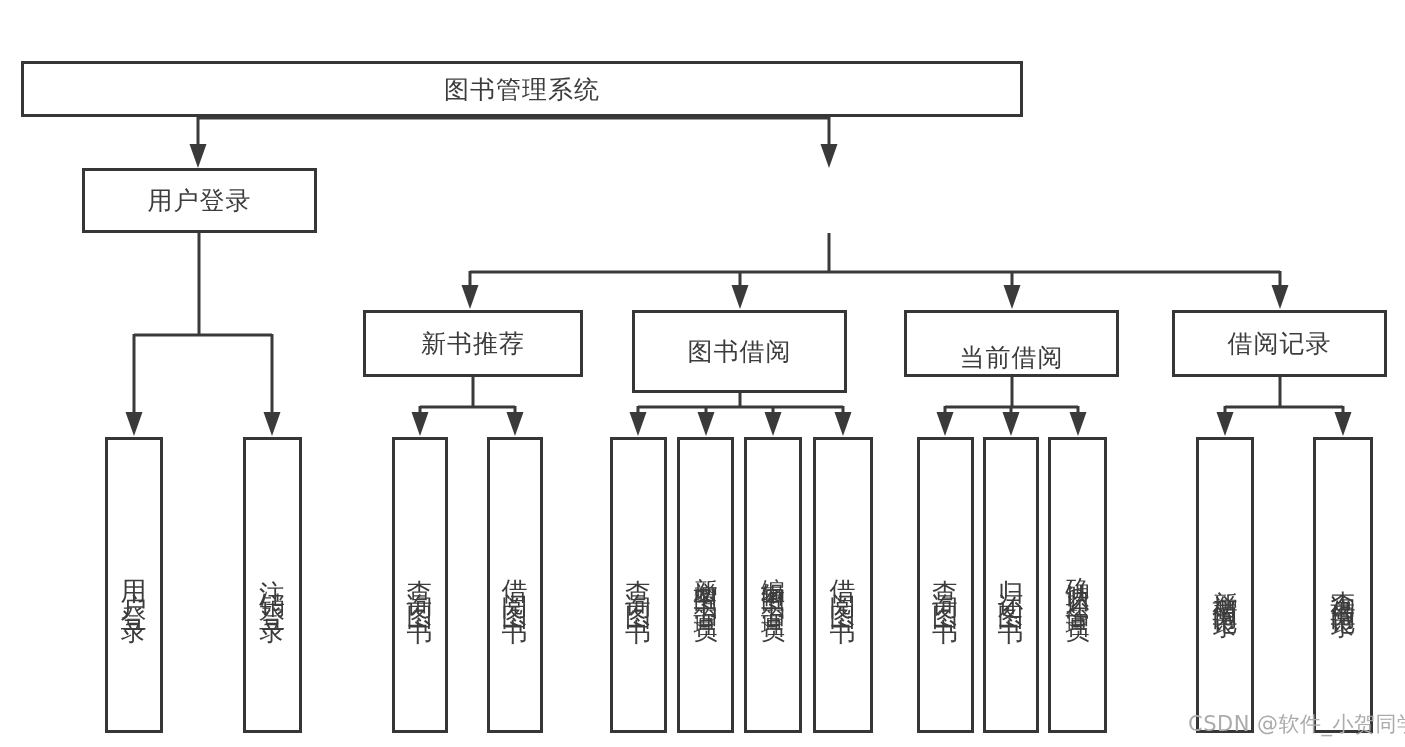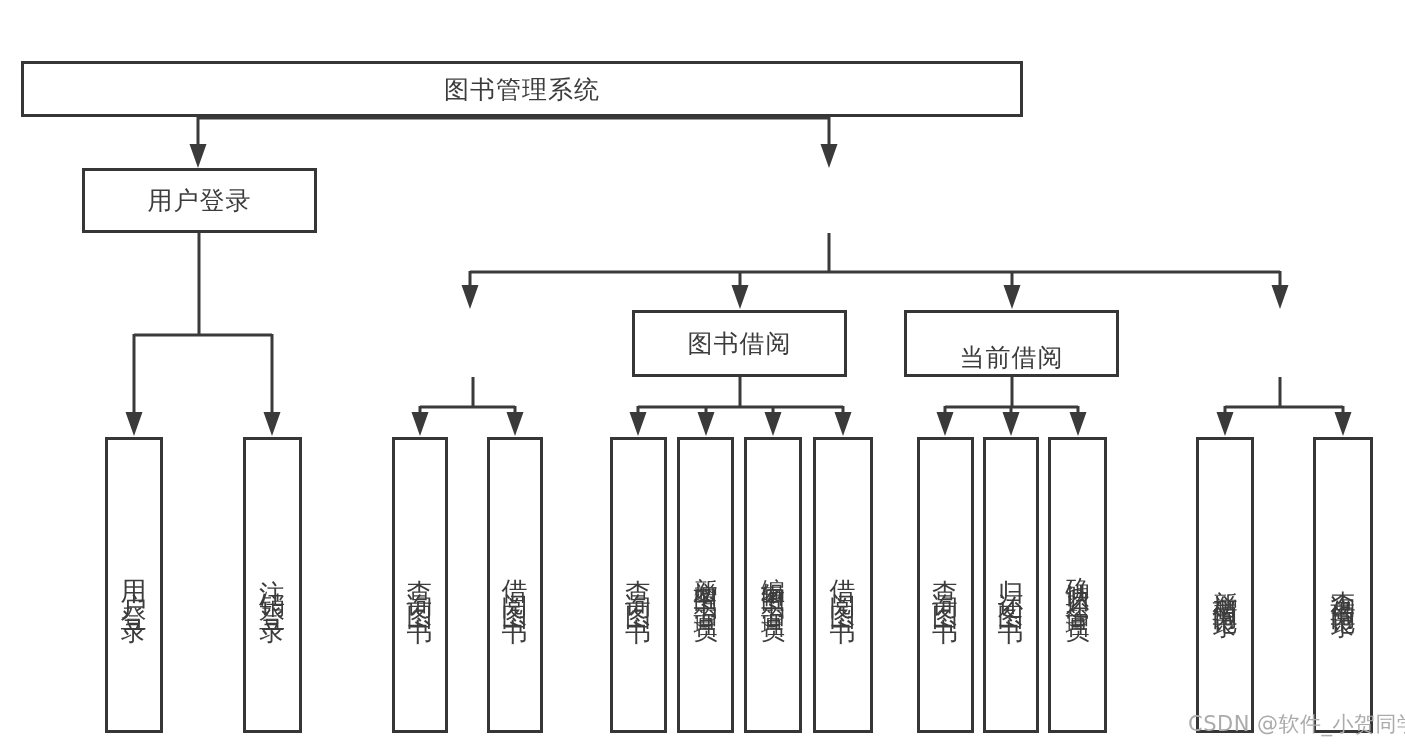--- a/index.html
+++ b/index.html
@@ -70,25 +70,31 @@
   </svg>
 
   <div class="node hnode" style="left:21px; top:13px; width:1002px; height:56px;margin-top:48px;">
     <span>图书管理系统</span>
   </div>
 
   <div class="node hnode" style="left:82px; top:168px; width:235px; height:65px;">
     <span>用户登录</span>
   </div>
 
-  <div class="node hnode" style="left:632px; top:310px; width:215px; height:67px;">
+  <div class="node hnode" style="left:363px; top:310px; width:220px; height:67px;">
+    <span>新书推荐</span>
+  </div>
+  <div class="node hnode" style="left:632px; top:310px; width:215px; height:83px;">
     <span>图书借阅</span>
   </div>
   <div class="node hnode" style="left:904px; top:310px; width:215px; height:67px;align-items:flex-end;">
     <span>当前借阅</span>
+  </div>
+  <div class="node hnode" style="left:1172px; top:310px; width:215px; height:67px;">
+    <span>借阅记录</span>
   </div>
 
   <div class="node vnode" style="left:105px; top:437px; width:58px; height:296px;">
     <span class="t4">用户登录</span>
   </div>
   <div class="node vnode" style="left:243px; top:437px; width:59px; height:296px;">
     <span class="t4">注销登录</span>
   </div>
 
   <div class="node vnode" style="left:392px; top:437px; width:56px; height:296px;">

